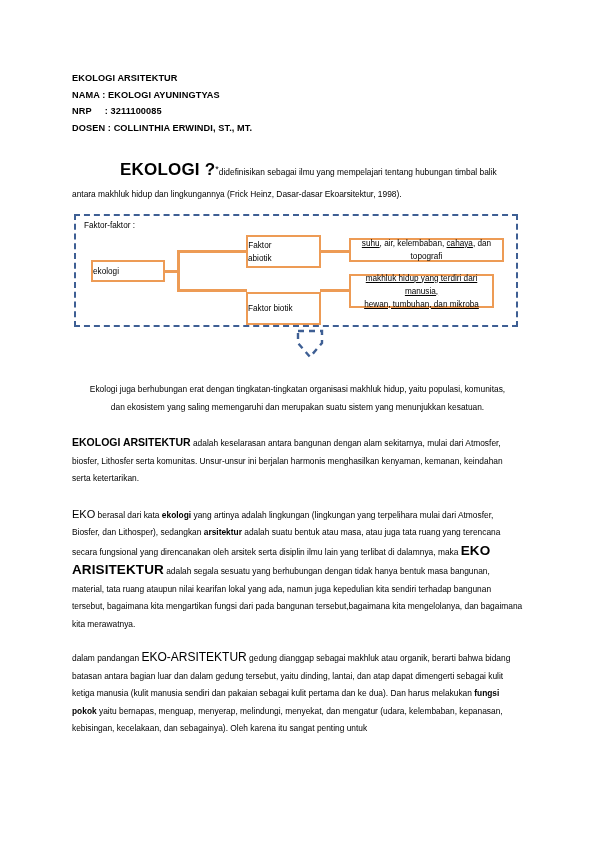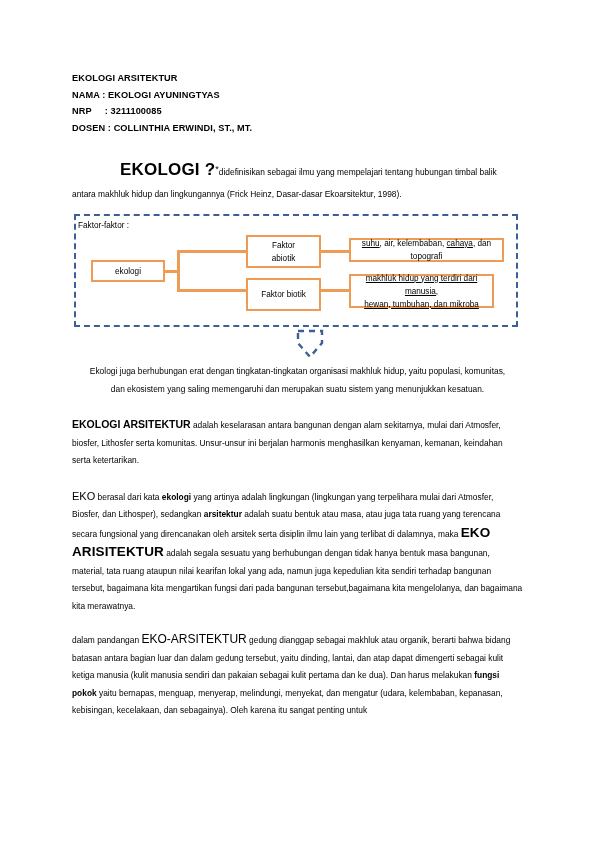--- a/index.html
+++ b/index.html
@@ -59,39 +59,39 @@
     position: relative;
     margin-top: 9px;
     margin-left: 2px;
     width: 444px;
     height: 113px;
     border: 2px dashed #3e5f94;
     box-sizing: border-box;
   }
   .diag-caption {
     position: absolute;
-    left: 2px;
+    left: 8px;
     top: 5px;
     font-size: 8.2px;
   }
   .obox {
     position: absolute;
     border: 2px solid #ed9b55;
     background: #ffffff;
     box-sizing: border-box;
     display: flex;
     align-items: center;
-    justify-content: center;
+    justify-content: flex-start;
     text-align: center;
     font-size: 8.2px;
     line-height: 13px;
   }
   .obox.left-node  { left: 15px;  top: 44px; width: 74px;  height: 22px; }
   .obox.abiotik    { left: 170px; top: 19px; width: 75px;  height: 33px; }
-  .obox.biotik     { left: 170px; top: 62px; width: 75px;  height: 33px; }
+  .obox.biotik     { left: 170px; top: 76px; width: 75px;  height: 33px; }
   .obox.abiotik-v  { left: 273px; top: 22px; width: 155px; height: 24px; }
   .obox.biotik-v   { left: 273px; top: 58px; width: 145px; height: 34px; }
 
   .obox .u { text-decoration: underline; }
   .obox .all-u { text-decoration: underline; }
 
   
   .conn {
     position: absolute;
     background: #ed9b55;
@@ -110,21 +110,21 @@
     height: 34px;
   }
   .down-arrow svg {
     position: absolute;
     left: 218px;
     top: 2px;
   }
 
   
   .center-par {
-    margin-top: 2px;
+    margin-top: 20px;
     font-size: 8.4px;
     line-height: 17.5px;
     text-align: center;
     padding: 0 12px;
   }
 
   
   .par {
     font-size: 8.4px;
     line-height: 17.5px;

